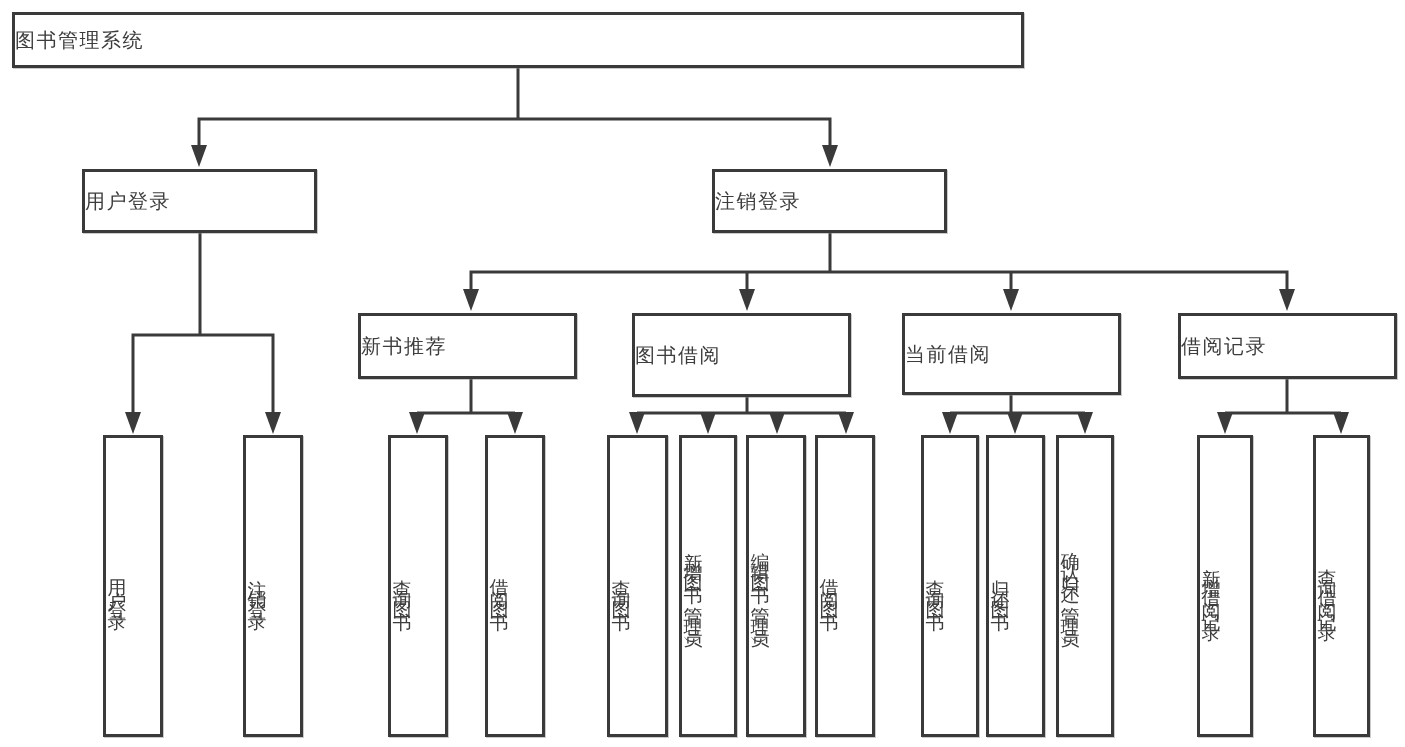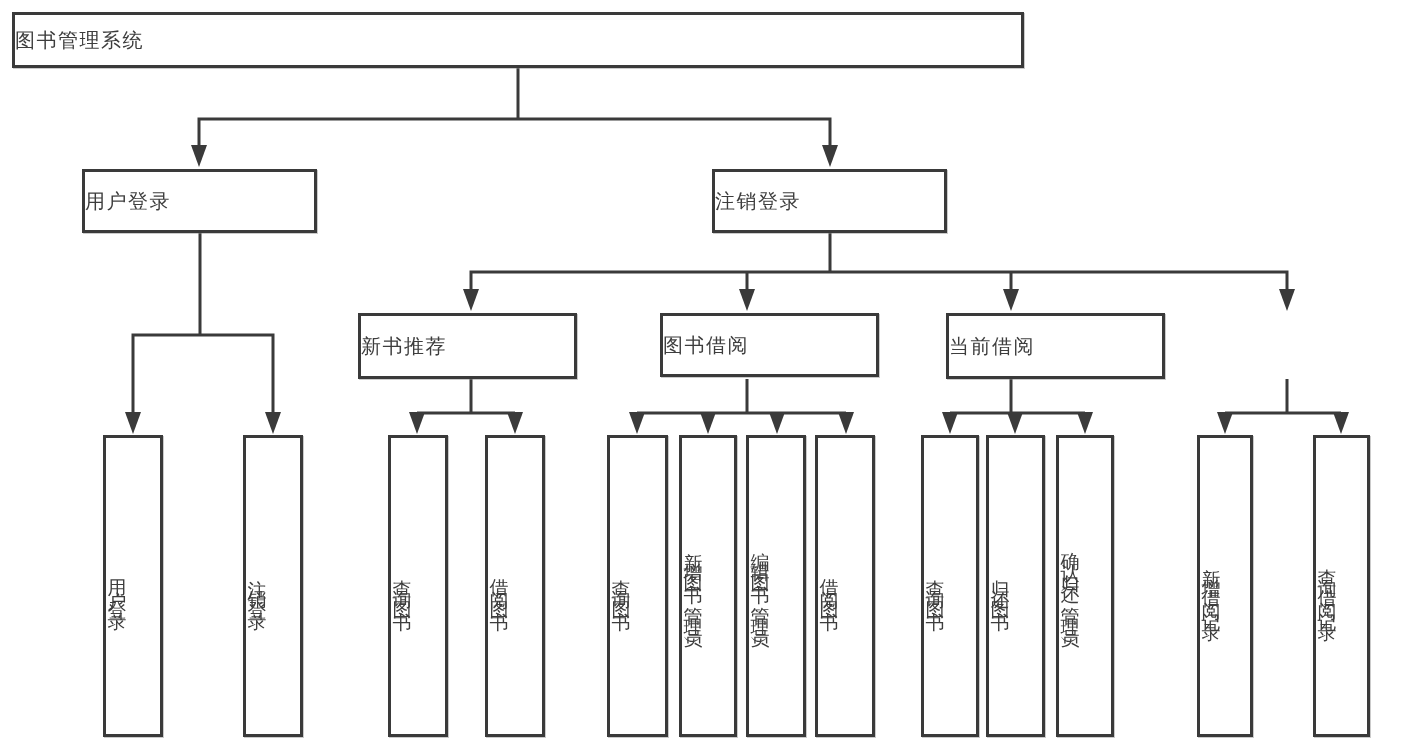--- a/index.html
+++ b/index.html
@@ -105,25 +105,28 @@
   <div class="box" style="left:82px;top:169px;width:235px;height:64px">
     <span class="hlabel">用户登录</span>
   </div>
   <div class="box" style="left:712px;top:169px;width:235px;height:64px">
     <span class="hlabel">注销登录</span>
   </div>
 
   <div class="box" style="left:358px;top:313px;width:219px;height:66px">
     <span class="hlabel">新书推荐</span>
   </div>
-  <div class="box" style="left:660px;top:313px;width:219px;height:64px">
+  <div class="box" style="left:632px;top:313px;width:219px;height:84px">
     <span class="hlabel">图书借阅</span>
   </div>
-  <div class="box" style="left:946px;top:313px;width:219px;height:66px">
+  <div class="box" style="left:902px;top:313px;width:219px;height:82px">
     <span class="hlabel">当前借阅</span>
+  </div>
+  <div class="box" style="left:1178px;top:313px;width:219px;height:66px">
+    <span class="hlabel">借阅记录</span>
   </div>
 
   <div class="box leaf" style="left:103px;width:60px">
     <span class="vlabel">用户登录</span>
   </div>
   <div class="box leaf" style="left:243px;width:60px">
     <span class="vlabel">注销登录</span>
   </div>
 
   <div class="box leaf" style="left:388px;width:60px">

